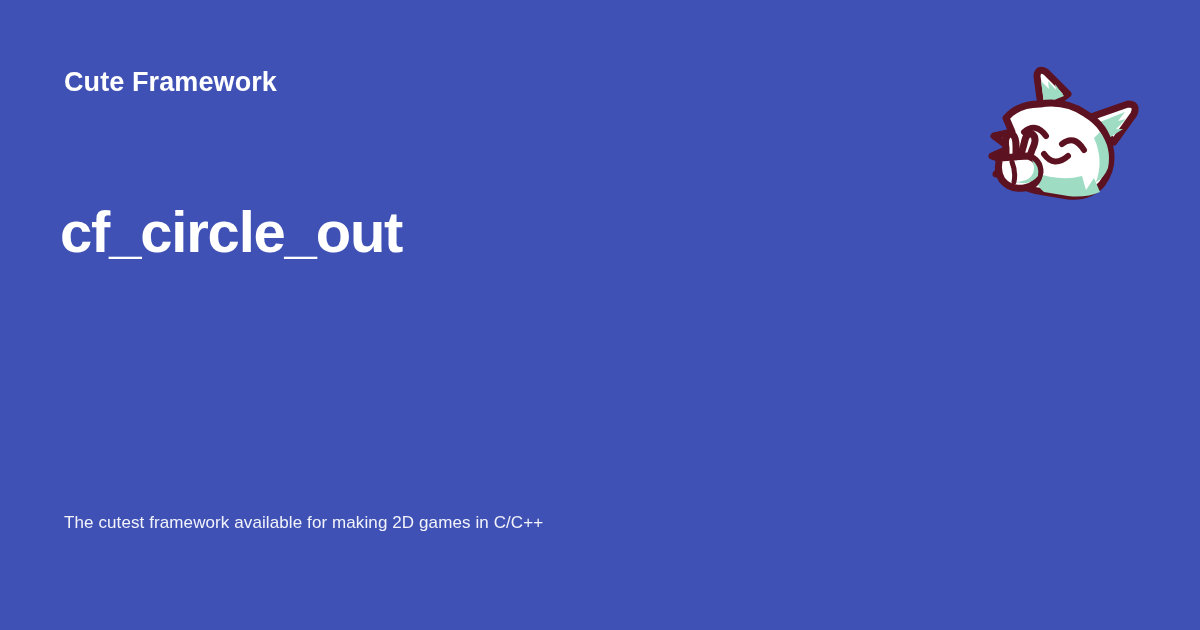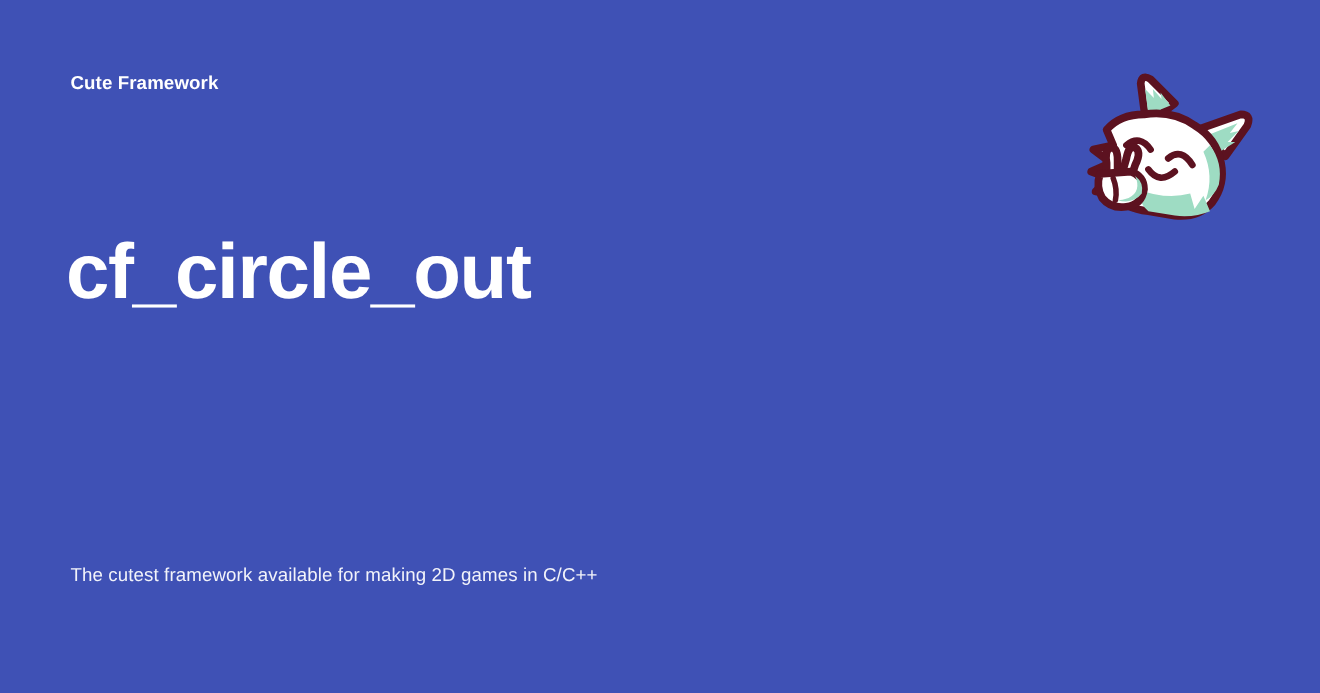--- a/index.html
+++ b/index.html
@@ -21,34 +21,34 @@
     background: #3F51B5;
     box-sizing: border-box;
     overflow: hidden;
   }
 
   
   .site-name {
     position: absolute;
     left: 64px;
     top: 66px;
-    font-size: 17px;
+    font-size: 27px;
     font-weight: bold;
     color: #FFFFFF;
     letter-spacing: 0.1px;
     line-height: 1.2;
     white-space: nowrap;
   }
 
   
   .page-title {
     position: absolute;
     left: 60px;
     top: 163px;
-    font-size: 71px;
+    font-size: 58px;
     font-weight: bold;
     color: #FFFFFF;
     letter-spacing: -1.2px;
     line-height: 1.05;
     white-space: nowrap;
   }
 
   
   .tagline {
     position: absolute;

